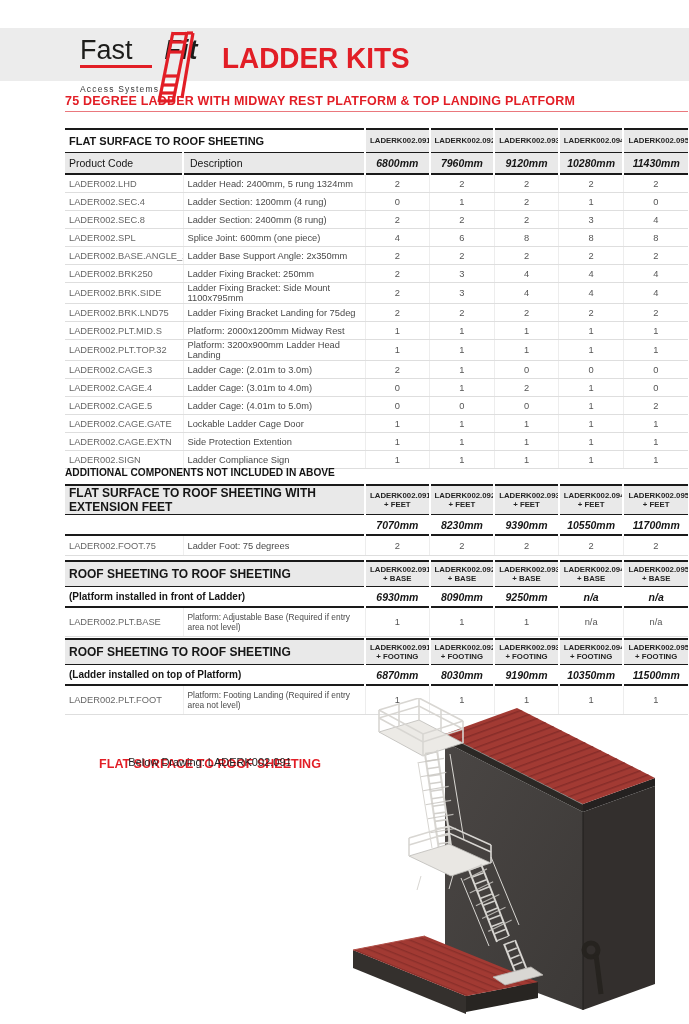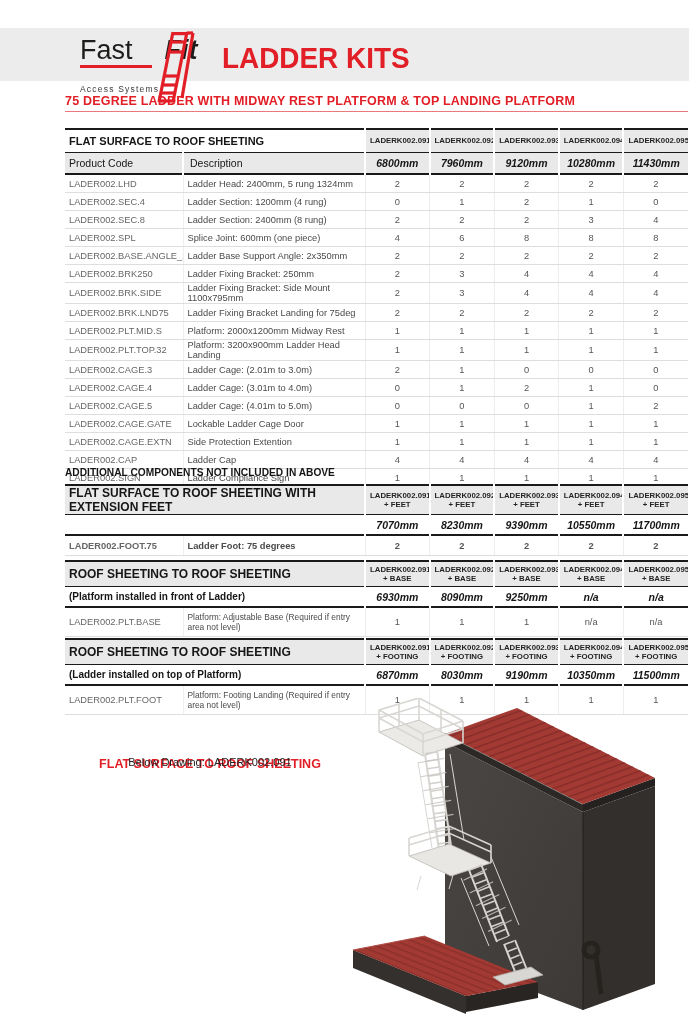--- a/index.html
+++ b/index.html
@@ -45,21 +45,21 @@
   .t1 .codeh,.t1 .desch{text-align:left;font-size:10.5px;font-weight:400;color:#161616;}
   .t1 .desch{border-left:2px solid #fff;padding-left:6px;}
   
   .tx tr.r1{border-top:2px solid var(--border_dark);border-bottom:1px solid var(--border_dark);}
   .tx .title2{height:24px;background:var(--table_grey);text-align:left;font-size:12px;
       font-weight:700;color:#161616;}
   .tx tr.r2{border-bottom:2px solid var(--border_dark);}
   .tx tr.r2 th{height:19px;background:#fff;}
   .tx .subttl{text-align:left;font-size:10px;font-weight:700;color:#161616;}
   .tx .kit{height:24px;margin-top:20px;}
-  .t2 tbody td{height:19px;font-weight:bold;}
+  .t2 tbody td{height:19px;}
   .t3 tbody td,.t4 tbody td{height:28px;}
   .t3 td.desc,.t4 td.desc{font-size:8.4px;line-height:1.2;}
   .note{position:absolute;left:65px;top:466px;font-size:10.5px;font-weight:700;color:#141414;
       transform:scaleX(.97);transform-origin:left;}
   
   .draw-head{position:absolute;left:65px;top:757px;width:290px;text-align:center;
       font-size:12.5px;font-weight:700;color:var(--brand_red);}
   .draw-cap{position:absolute;left:65px;top:756px;width:290px;text-align:center;
       font-size:11px;color:#222;}
   .drawing{position:absolute;left:325px;top:698px;}
@@ -260,29 +260,20 @@
           <tr>
             <td class="code">LADER002.CAGE.EXTN</td>
             <td class="desc">Side Protection Extention</td>
             <td class="qty">1</td>
             <td class="qty">1</td>
             <td class="qty">1</td>
             <td class="qty">1</td>
             <td class="qty">1</td>
           </tr>
           <tr>
-            <td class="code">LADER002.CAP</td>
-            <td class="desc">Ladder Cap</td>
-            <td class="qty">4</td>
-            <td class="qty">4</td>
-            <td class="qty">4</td>
-            <td class="qty">4</td>
-            <td class="qty">4</td>
-          </tr>
-          <tr>
             <td class="code">LADER002.SIGN</td>
             <td class="desc">Ladder Compliance Sign</td>
             <td class="qty">1</td>
             <td class="qty">1</td>
             <td class="qty">1</td>
             <td class="qty">1</td>
             <td class="qty">1</td>
           </tr>
         </tbody>
     </table>

